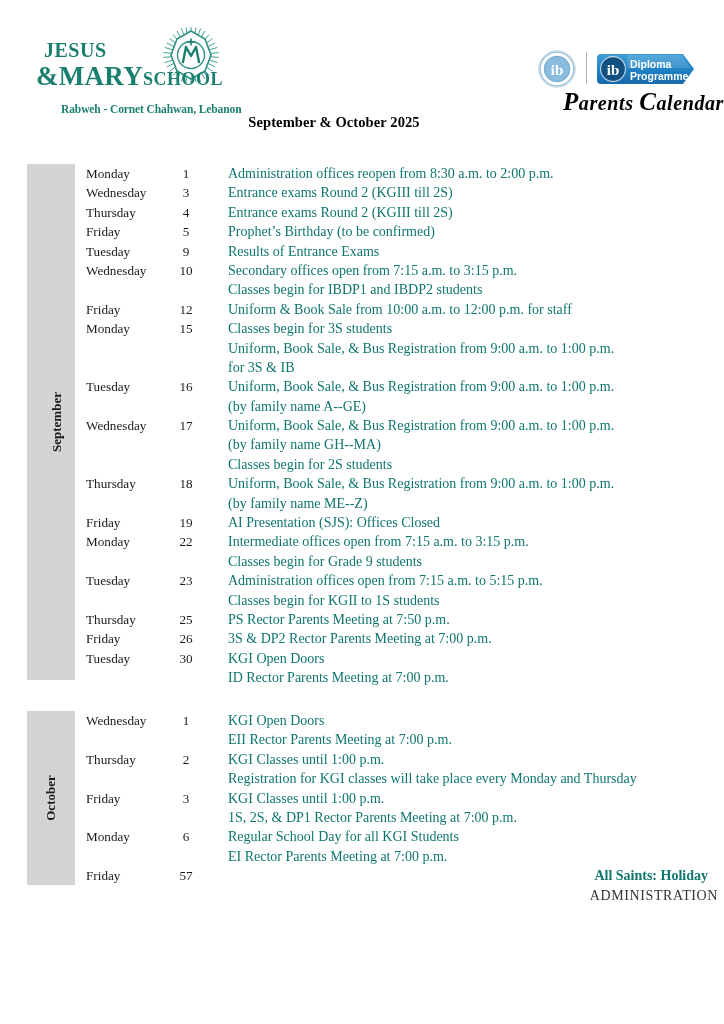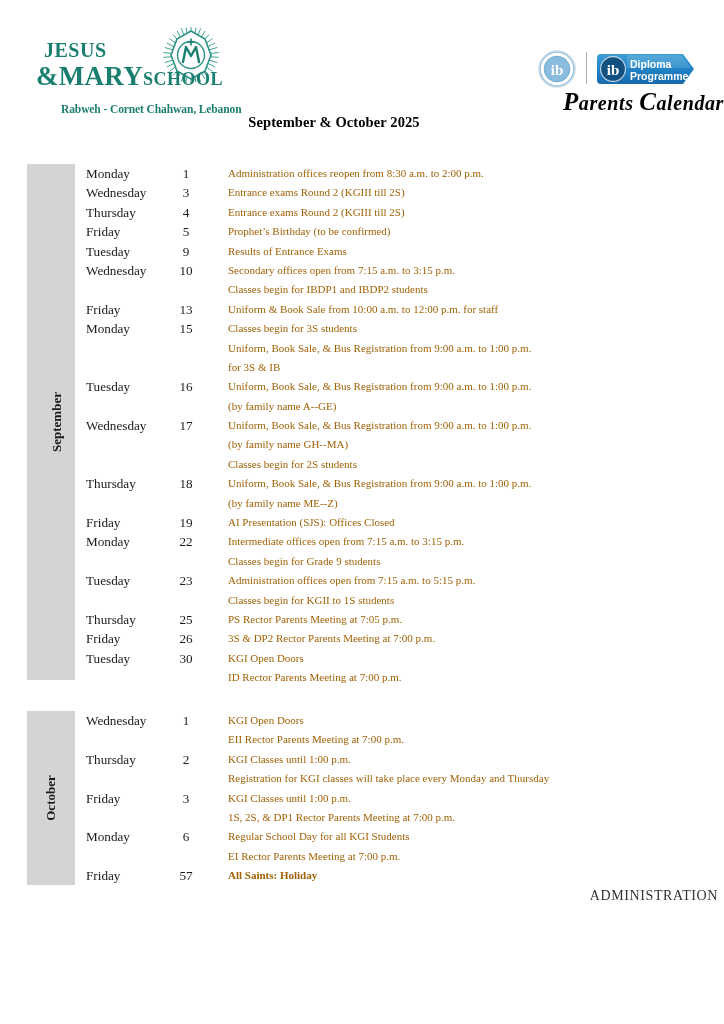--- a/index.html
+++ b/index.html
@@ -191,25 +191,25 @@
     text-align: center;
     font-size: 13.2px;
     line-height: 19.4px;
     color: #1a1a1a;
   }
   .cell-desc {
     position: absolute;
     left: 228px;
     top: 0;
     width: 480px;
-    font-size: 11px;
+    font-size: 14px;
     line-height: 19.4px;
-    color: #a16207;
-  }
-  .cell-desc.bold { font-weight: bold; }
+    color: #0f766e;
+  }
+  .cell-desc.bold { font-weight: bold; text-align: right; }
 
   
   .footer-admin {
     position: absolute;
     left: 0;
     top: 888px;
     width: 690px;
     text-align: right;
     font-family: "Liberation Serif", "DejaVu Serif", serif;
     font-size: 14px;
@@ -339,21 +339,21 @@
         <div class="cell-date">10</div>
         <div class="cell-desc">Secondary offices open from 7:15 a.m. to 3:15 p.m.</div>
       </div>
       <div class="row">
         <div class="cell-day"></div>
         <div class="cell-date"></div>
         <div class="cell-desc">Classes begin for IBDP1 and IBDP2 students</div>
       </div>
       <div class="row">
         <div class="cell-day">Friday</div>
-        <div class="cell-date">13</div>
+        <div class="cell-date">12</div>
         <div class="cell-desc">Uniform &amp; Book Sale from 10:00 a.m. to 12:00 p.m. for staff</div>
       </div>
       <div class="row">
         <div class="cell-day">Monday</div>
         <div class="cell-date">15</div>
         <div class="cell-desc">Classes begin for 3S students</div>
       </div>
       <div class="row">
         <div class="cell-day"></div>
         <div class="cell-date"></div>
@@ -420,21 +420,21 @@
         <div class="cell-desc">Administration offices open from 7:15 a.m. to 5:15 p.m.</div>
       </div>
       <div class="row">
         <div class="cell-day"></div>
         <div class="cell-date"></div>
         <div class="cell-desc">Classes begin for KGII to 1S students</div>
       </div>
       <div class="row">
         <div class="cell-day">Thursday</div>
         <div class="cell-date">25</div>
-        <div class="cell-desc">PS Rector Parents Meeting at 7:05 p.m.</div>
+        <div class="cell-desc">PS Rector Parents Meeting at 7:50 p.m.</div>
       </div>
       <div class="row">
         <div class="cell-day">Friday</div>
         <div class="cell-date">26</div>
         <div class="cell-desc">3S &amp; DP2 Rector Parents Meeting at 7:00 p.m.</div>
       </div>
       <div class="row">
         <div class="cell-day">Tuesday</div>
         <div class="cell-date">30</div>
         <div class="cell-desc">KGI Open Doors</div>

